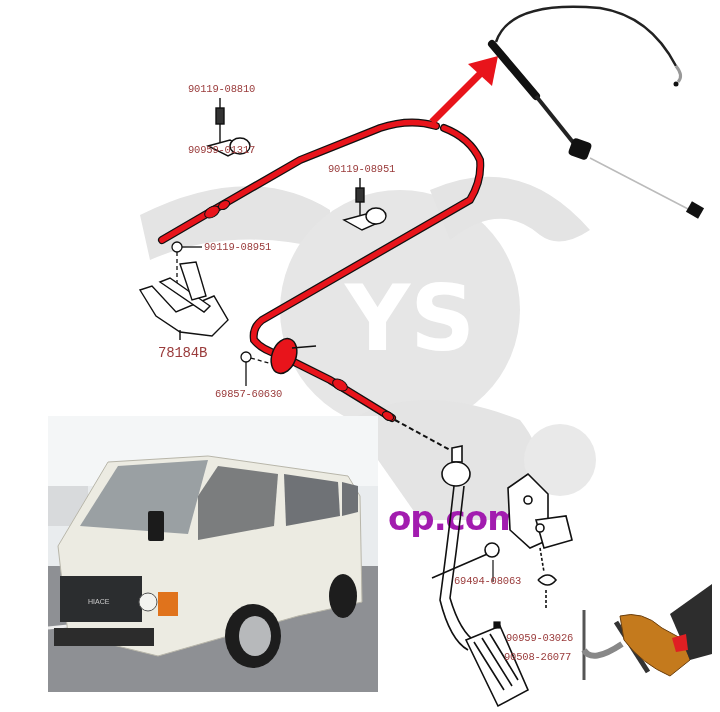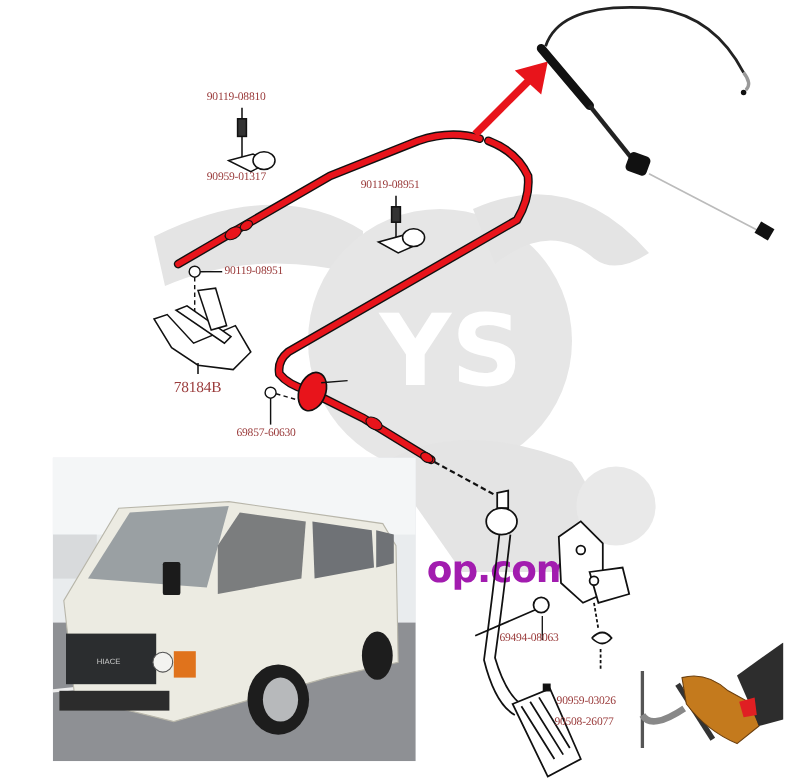--- a/index.html
+++ b/index.html
@@ -2,21 +2,21 @@
 <html><head>
   <meta charset="utf-8">
   <style>
     html, body { margin: 0; padding: 0; background: #ffffff; }
     #canvas {
       position: relative; width: 720px; height: 712px; overflow: hidden;
       background: #ffffff; font-family: "Liberation Sans", sans-serif;
     }
     svg.layer { position: absolute; left: 0; top: 0; }
     .part-label {
-      position: absolute; font-family: Liberation Serif, serif;
+      position: absolute; font-family: Liberation Mono, monospace;
       font-size: 10.5px; color: #9a3b3b; white-space: nowrap; line-height: 1;
       letter-spacing: -0.2px;
     }
     .part-label.big { font-size: 14px; }
     #van-photo {
       position: absolute; left: 48px; top: 416px; width: 330px; height: 276px;
       overflow: hidden; background: #e9ecee;
     }
     #foot-illustration { position: absolute; left: 572px; top: 584px; width: 146px; height: 110px; }
     #cable-photo { position: absolute; left: 480px; top: 0; width: 240px; height: 230px; }
@@ -115,21 +115,21 @@
       <line x1="546" y1="590" x2="546" y2="608" stroke-dasharray="3,2"></line>
       <line x1="540" y1="548" x2="544" y2="572" stroke-dasharray="3,2"></line>
     </g>
     <g stroke="#111" stroke-width="1.2" fill="none">
       <line x1="493" y1="560" x2="493" y2="582"></line>
       <rect x="494" y="622" width="6" height="6" fill="#111"></rect>
     </g>
   </svg>
 
   <div class="part-label" style="left:188px;top:84px;">90119-08810</div>
-  <div class="part-label" style="left:188px;top:157px;">90959-01317</div>
+  <div class="part-label" style="left:188px;top:145px;">90959-01317</div>
   <div class="part-label" style="left:328px;top:164px;">90119-08951</div>
   <div class="part-label" style="left:204px;top:242px;">90119-08951</div>
   <div class="part-label big" style="left:158px;top:346px;">78184B</div>
   <div class="part-label" style="left:215px;top:389px;">69857-60630</div>
   <div class="part-label" style="left:454px;top:576px;">69494-08063</div>
   <div class="part-label" style="left:504px;top:652px;">90508-26077</div>
   <div class="part-label" style="left:506px;top:633px;">90959-03026</div>
 
   <svg id="cable-photo" width="240" height="230">
     <path d="M16 42 Q30 0 120 8 Q170 16 196 66" stroke="#222" stroke-width="2.5" fill="none"></path>

